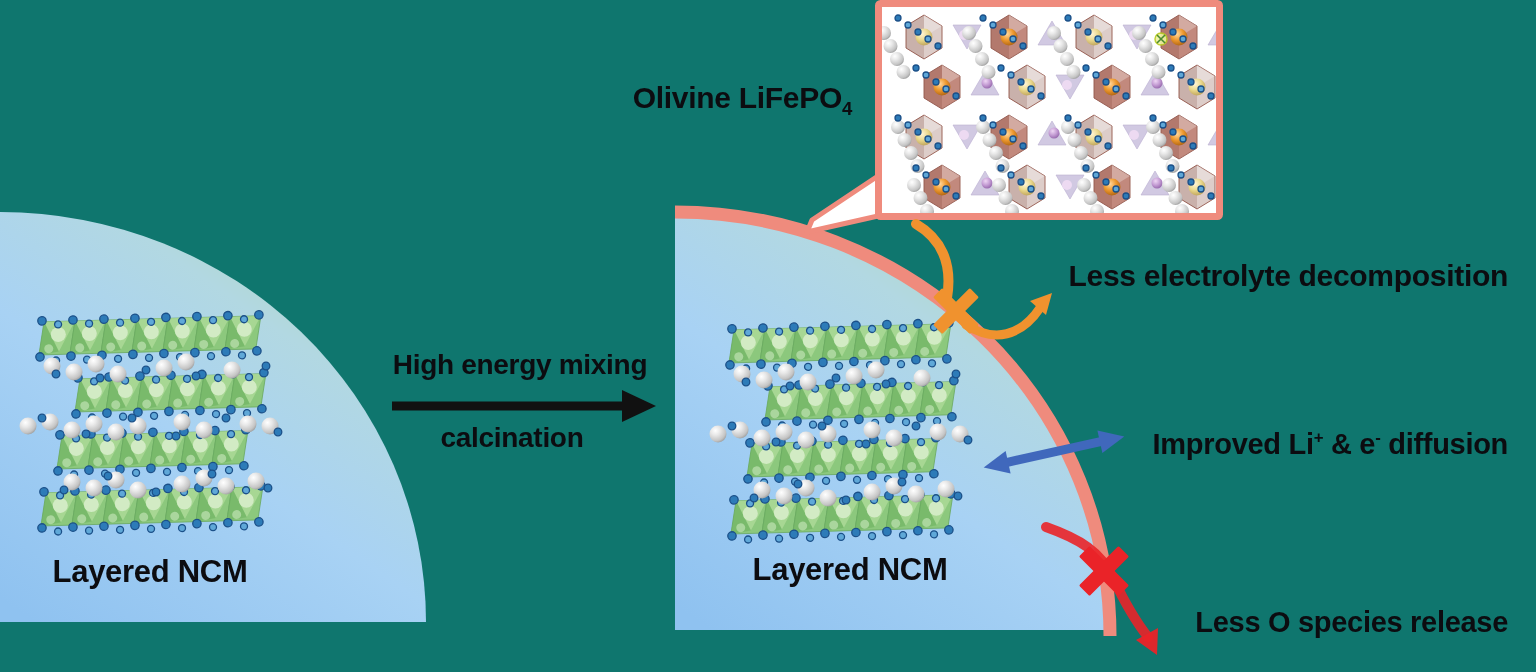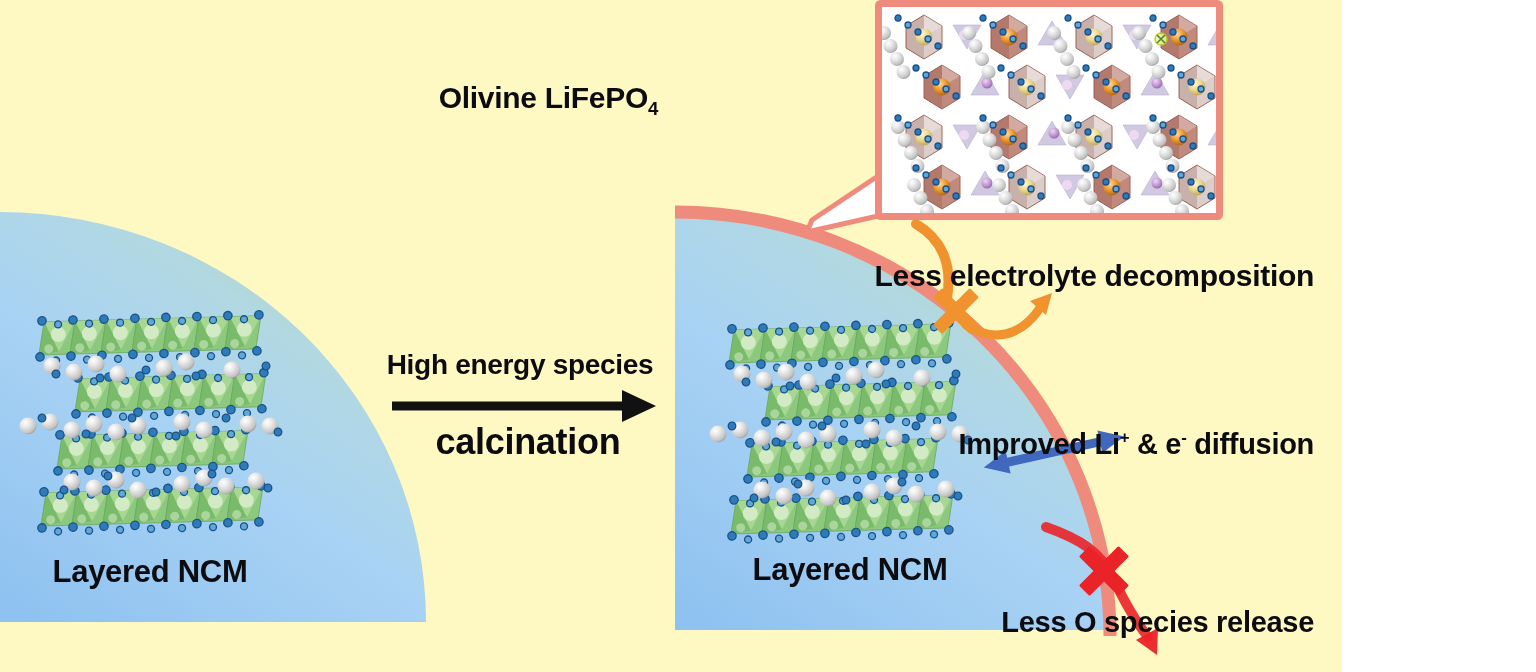--- a/index.html
+++ b/index.html
@@ -1,25 +1,25 @@
 <!DOCTYPE html>
 <html><head>
 <meta charset="utf-8">
 <style>
   html,body{margin:0;padding:0;background:#ffffff;}
-  #stage{position:relative;width:1312px;height:672px;background:#fef9c3;overflow:hidden;
-         font-family:"Liberation Sans",sans-serif;padding-left:30px;}
+  #stage{position:relative;width:1536px;height:672px;background:#0f766e;overflow:hidden;
+         font-family:"Liberation Sans",sans-serif;}
   svg{position:absolute;left:0;top:0;}
   .lbl{position:absolute;font-weight:700;color:#0c0c10;white-space:nowrap;
        letter-spacing:-0.3px;line-height:1.05;}
   .lbl sub{font-size:0.62em;line-height:0;}
   .lbl sup{font-size:0.58em;line-height:0;}
   #lbl-olivine{top:82px;right:684px;font-size:30px;}
   #lbl-hem{left:360px;width:320px;top:350px;font-size:28px;text-align:center;}
-  #lbl-calc{left:368px;width:320px;top:423px;font-size:36px;text-align:center;}
+  #lbl-calc{left:352px;width:320px;top:423px;font-size:28px;text-align:center;}
   #lbl-ncm-left{left:30px;width:240px;top:556px;font-size:31px;text-align:center;}
   #lbl-ncm-right{left:726px;width:248px;top:554px;font-size:31px;text-align:center;}
   #lbl-electrolyte{right:28px;top:260px;font-size:30px;}
   #lbl-diffusion{right:28px;top:429px;font-size:29px;}
   #lbl-oxygen{right:28px;top:607px;font-size:29px;}
 </style>
 </head>
 <body>
 
 <div id="stage">
@@ -958,21 +958,21 @@
       <polygon points="1157,655 1158,628 1136,640" opacity="0.95" fill="#ea2328"></polygon>
       <g transform="translate(1104,571) rotate(45)">
         <rect x="-28" y="-7.5" width="56" height="15" rx="1.5" fill="#ea2328"></rect>
         <rect x="-7.5" y="-28" width="15" height="56" rx="1.5" fill="#ea2328"></rect>
       </g>
     </g>
   </svg>
 
   <div class="lbl" id="lbl-olivine"><span>Olivine LiFePO</span><sub>4</sub></div>
 
-  <div class="lbl" id="lbl-hem">High energy species</div>
+  <div class="lbl" id="lbl-hem">High energy mixing</div>
   <div class="lbl" id="lbl-calc">calcination</div>
 
   <div class="lbl" id="lbl-ncm-left">Layered NCM</div>
   <div class="lbl" id="lbl-ncm-right">Layered NCM</div>
 
   <div class="lbl" id="lbl-electrolyte">Less electrolyte decomposition</div>
 
   <div class="lbl" id="lbl-oxygen">Less O species release</div>
 
   <div class="lbl" id="lbl-diffusion"><span>Improved Li</span><sup>+</sup><span> &amp; e</span><sup>-</sup><span> diffusion</span></div>

